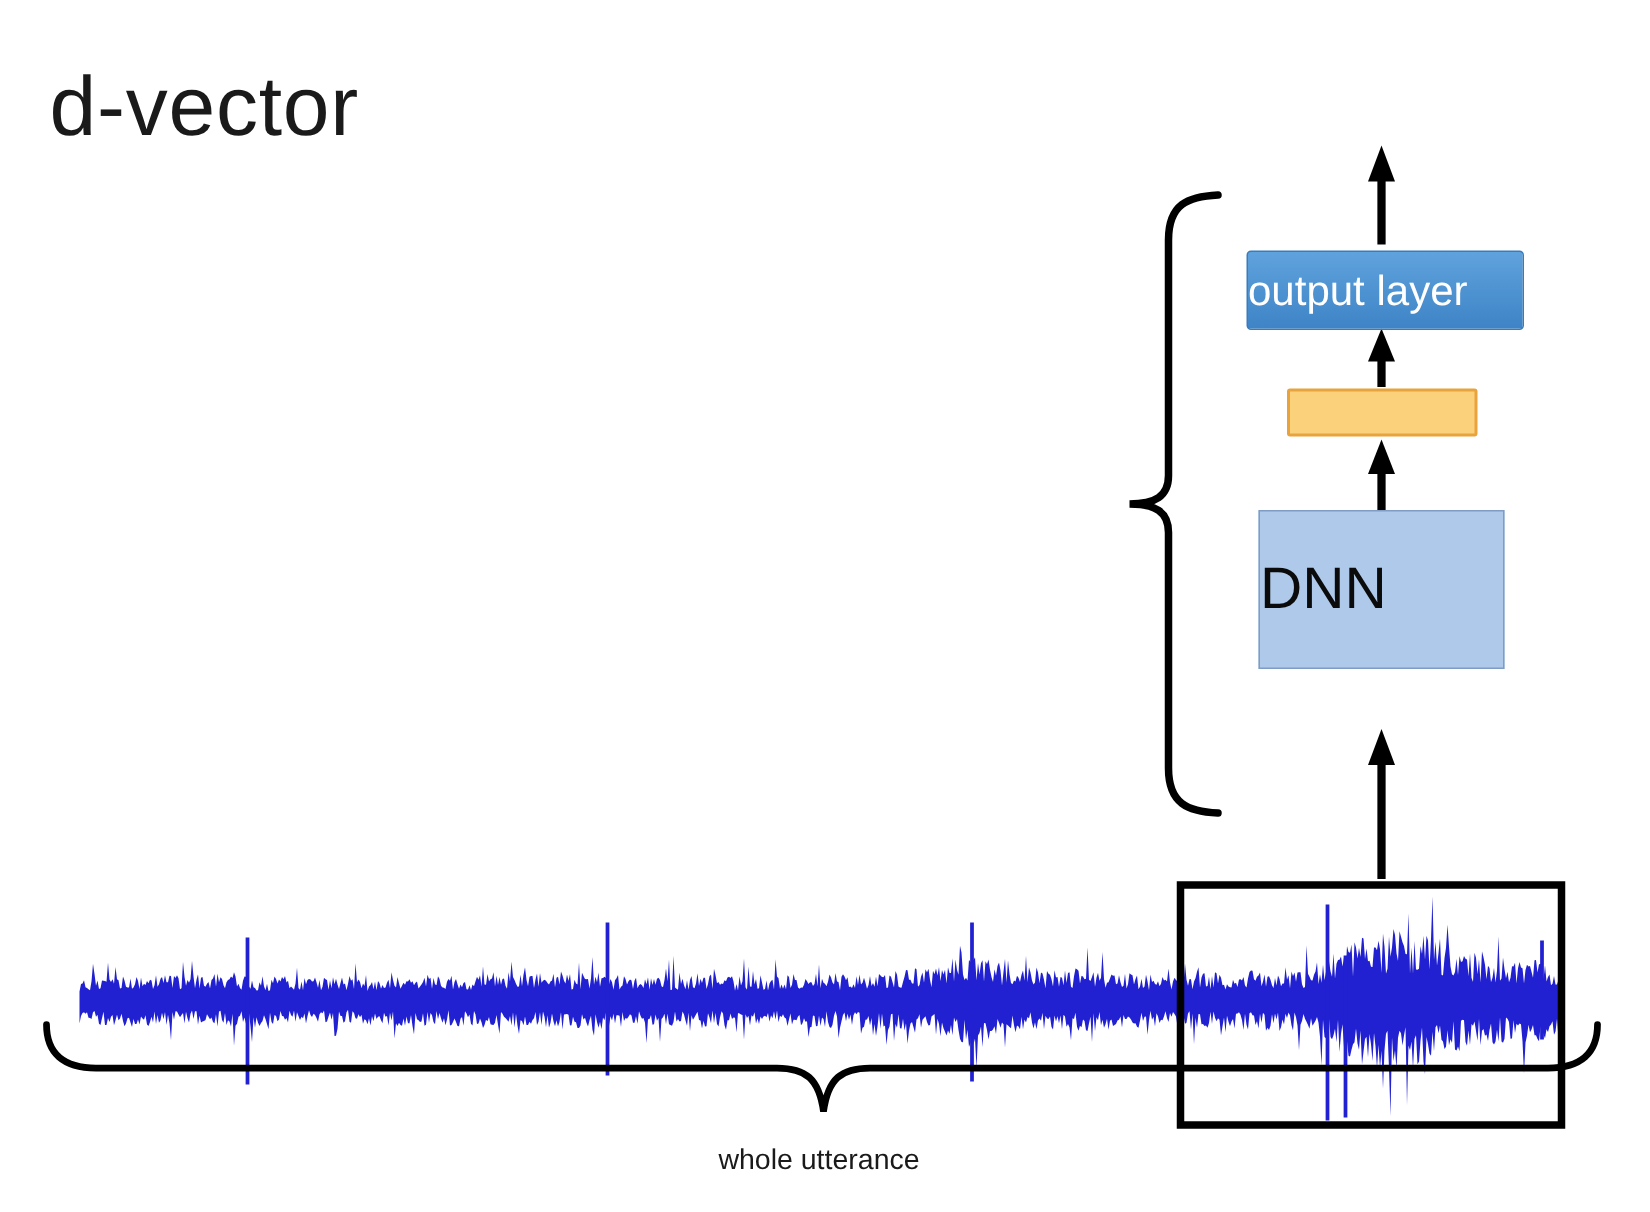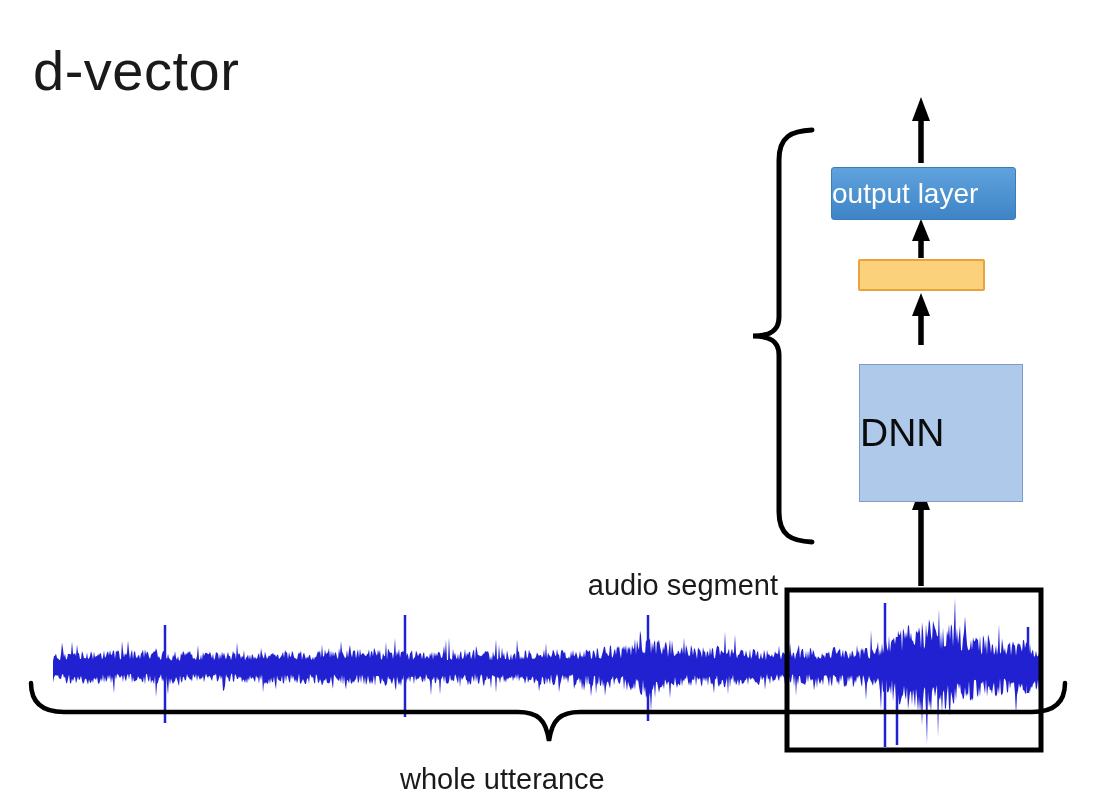--- a/index.html
+++ b/index.html
@@ -6,42 +6,42 @@
   .stage{
     position:relative;width:1100px;height:808px;background:#ffffff;
     font-family:"Liberation Sans","DejaVu Sans",sans-serif;overflow:hidden;
   }
   .layer{position:absolute;left:0;top:0;z-index:2;}
   .txt{position:absolute;color:var(--text,#1a1a1a);z-index:3;}
   .title{left:33px;top:38px;font-size:56px;letter-spacing:0.5px;color:var(--text,#1a1a1a);}
   .which{left:801px;top:6px;width:240px;text-align:center;font-size:30px;line-height:48px;white-space:pre-line;}
   .training{left:337px;top:285px;width:440px;text-align:center;font-size:34px;line-height:58px;white-space:pre-line;}
   .audio-seg{left:518px;top:569px;width:260px;text-align:right;font-size:29px;}
-  .whole-utt{left:400px;top:763px;width:292px;font-size:29px;}
+  .whole-utt{left:400px;top:763px;width:292px;text-align:center;font-size:19px;}
   .watermark{position:absolute;left:836px;top:736px;z-index:1;font-size:31px;
     color:var(--watermark,#c5c5c5);letter-spacing:1px;}
   .box{position:absolute;z-index:3;display:flex;align-items:center;}
   .box-output{
     left:831px;top:167px;width:183px;height:51px;border-radius:3px;
     background:linear-gradient(var(--output-box-top,#5fa2dd),var(--output-box-bottom,#3e84c6));
     border:1px solid var(--output-box-border,#3a7cba);
     color:#ffffff;font-size:28px;
   }
   .box-hidden{
     left:858px;top:259px;width:127px;height:32px;
     background:var(--hidden-box-fill,#fcd17c);
     border:2px solid var(--hidden-box-border,#e8a33d);
     box-sizing:border-box;border-radius:2px;
   }
   .box-dnn{
-    left:839px;top:364px;width:164px;height:138px;
+    left:839px;top:340px;width:164px;height:106px;
     background:var(--dnn-box-fill,#aec9e9);
     border:1.5px solid var(--dnn-box-border,#7f9dc4);
     box-sizing:border-box;
-    color:#0b0b0b;font-size:39px;margin-left:20px;
+    color:#0b0b0b;font-size:39px;
   }
 </style>
 </head>
 <body>
 
 <div class="stage">
 
 
   <svg class="layer" width="1100" height="808" viewBox="0 0 1100 808">
 
@@ -83,17 +83,16 @@
     <span>output layer</span>
   </div>
 
   <div class="box box-hidden"></div>
 
   <div class="box box-dnn">
     <span>DNN</span>
   </div>
 
 
-  <div class="txt audio-seg">audio segment</div>
 
   <div class="txt whole-utt">whole utterance</div>
 
 </div>
 
 </body></html>

